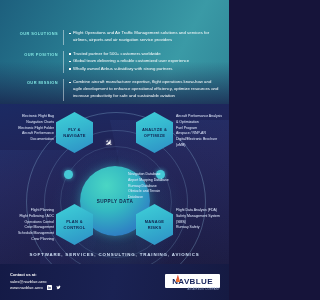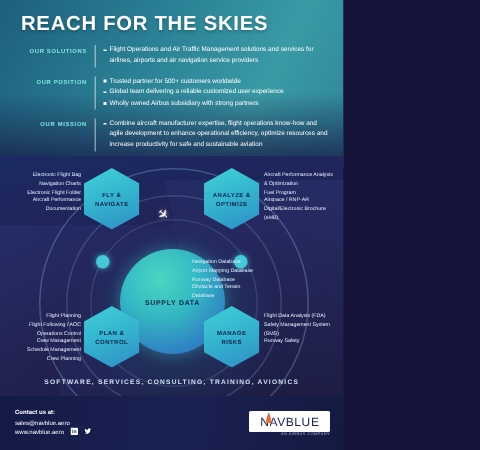--- a/index.html
+++ b/index.html
@@ -129,41 +129,40 @@
   }
   .contact{position:absolute;left:10px;top:272px;font-size:4px;color:#ffffff;line-height:1.68;}
   .contact .ch{font-weight:bold;}
   .social{display:inline-block;margin-left:2px;}
   .social svg{vertical-align:-1px;margin-left:1px;}
 
   .logo-box{
     position:absolute;right:9px;top:274px;
     background:#ffffff;padding:2.5px 7px;border-radius:1px;
   }
-  .logo-text{font-size:8px;font-weight:normal;color:#16235c;letter-spacing:.4px;position:relative;}
+  .logo-text{font-size:8px;font-weight:bold;color:#16235c;letter-spacing:.4px;position:relative;}
   .logo-accent{position:absolute;left:10.5px;top:.5px;width:4.5px;height:7.5px;
       background:linear-gradient(180deg,#e8413a 0%,#f07a2a 100%);
       clip-path:polygon(50% 0%,100% 100%,0% 100%);}
   .logo-sub{
     position:absolute;right:9px;top:288px;font-size:2.6px;color:#9fb0d6;letter-spacing:.3px;text-align:right;
   }
 </style>
 </head>
 <body>
 
 <div class="poster">
 
   <div class="bg-top"></div>
   <div class="bg-bottom"></div>
   <div class="bg-facet f1"></div>
   <div class="bg-facet f2"></div>
   <div class="bg-facet f3"></div>
   <div class="glow"></div>
 
-  <div class="title">REACH FOR THE SKIES</div>
 
   <div class="rows">
 
     <div class="row">
       <div class="row-label">OUR SOLUTIONS</div>
       <div class="row-body">
         <p class="bullet">Flight Operations and Air Traffic Management solutions and services for airlines, airports and air navigation service providers</p>
       </div>
     </div>
 

